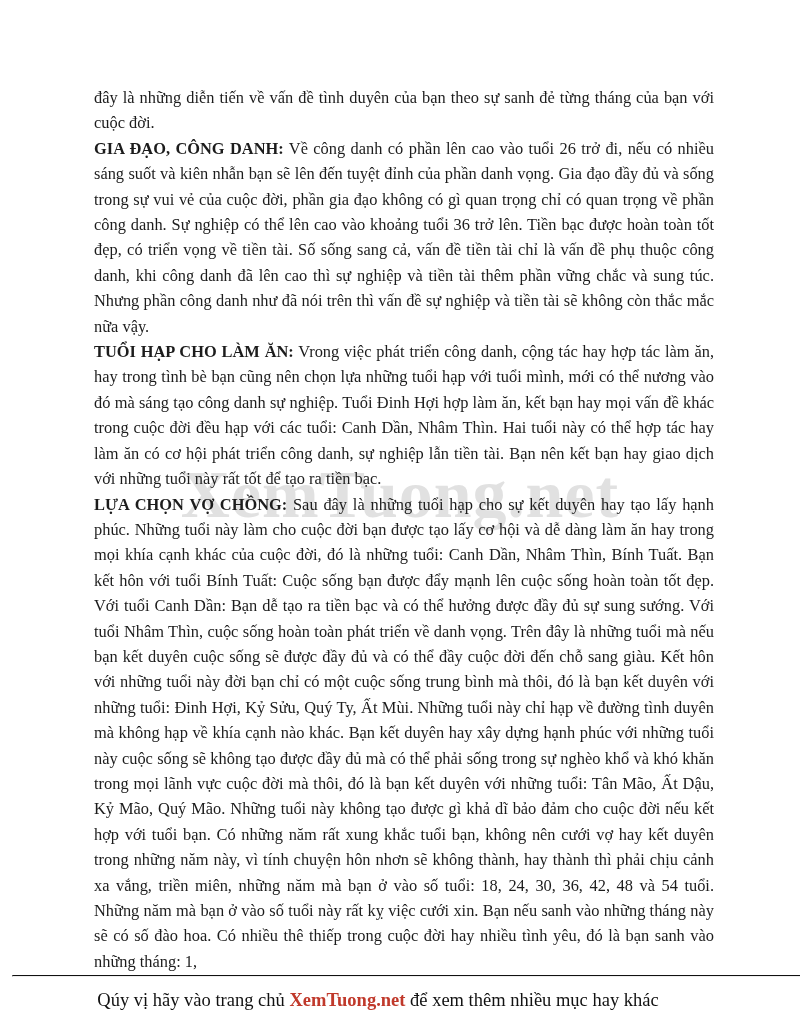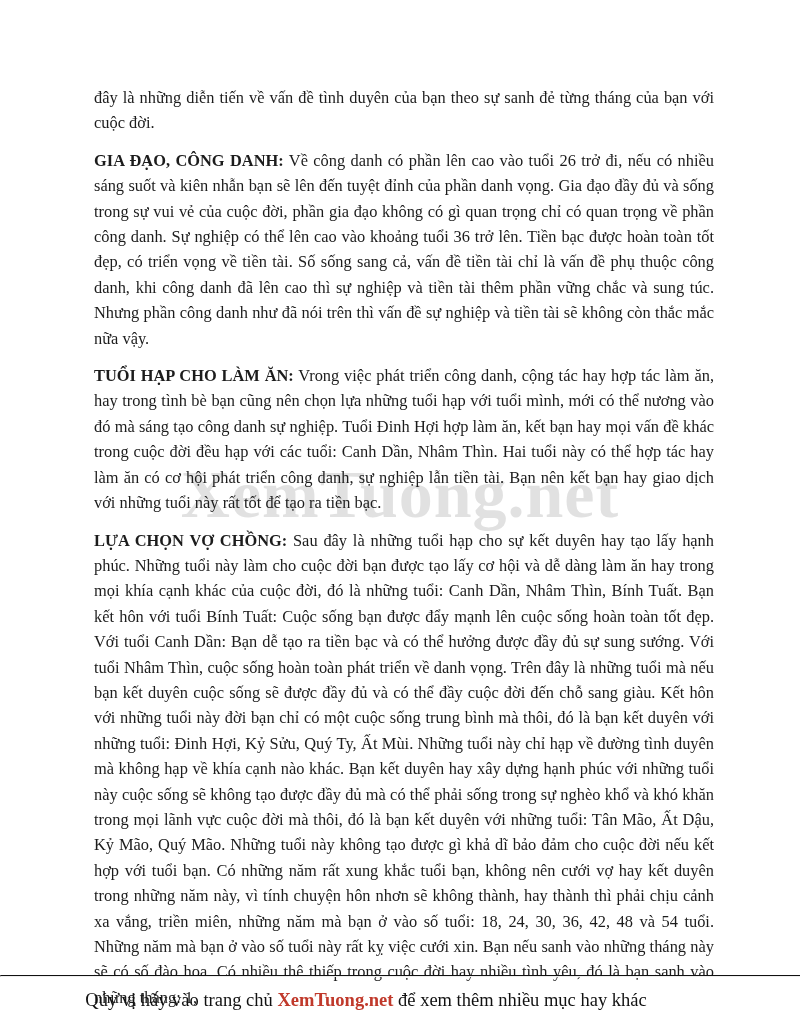--- a/index.html
+++ b/index.html
@@ -46,28 +46,28 @@
   }
   .content p {
     margin: 0;
     font-size: 16.4px;
     line-height: 25.4px;
     text-align: justify;
     text-justify: inter-word;
     color: #1c1c1c;
   }
   .content p + p {
-    margin-top: 12px;
+    margin-top: 0px;
   }
   .lead-label {
     font-weight: 700;
   }
   .footer {
     position: absolute;
-    left: 0;
+    left: 12px;
     top: 975px;
     width: 732px;
     text-align: center;
     z-index: 10;
   }
   .footer-line {
     border-top: 1px solid #111;
     width: 800px;
     margin: 0;
   }

